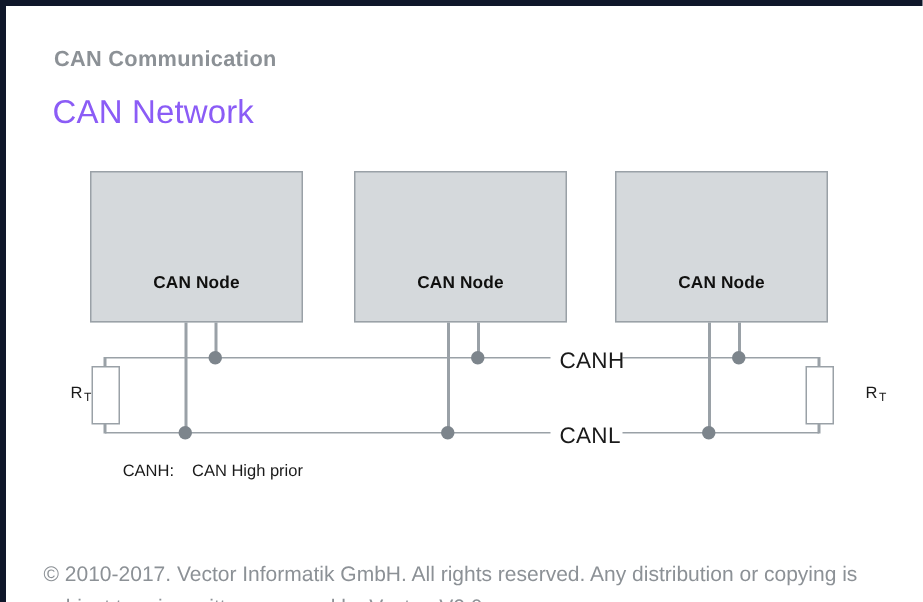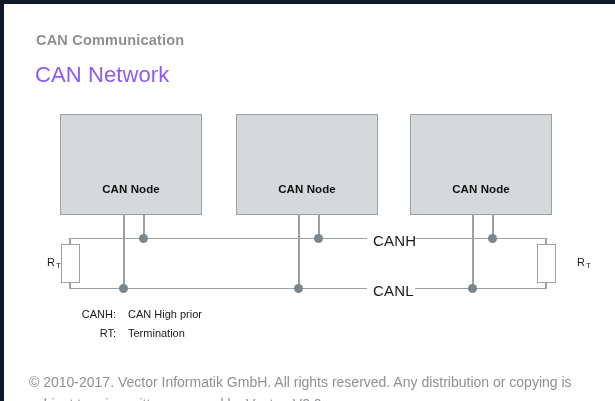--- a/index.html
+++ b/index.html
@@ -202,21 +202,17 @@
     <div class="bus-name" style="left:369px; top:228px;">CANH</div>
     <div class="bus-name" style="left:369px; top:278px;">CANL</div>
 
   </div>
 
   <div class="legend">
     <div class="legend-row">
       <div class="legend-key">CANH:</div>
       <div class="legend-val">CAN High prior</div>
     </div>
-    <div class="legend-row">
-      <div class="legend-key">RT:</div>
-      <div class="legend-val">Termination</div>
-    </div>
   </div>
 
   <div class="footer">© 2010-2017. Vector Informatik GmbH. All rights reserved. Any distribution or copying is subject to prior written approval by Vector. V2.0</div>
 
 </div>
 
 </body></html>

